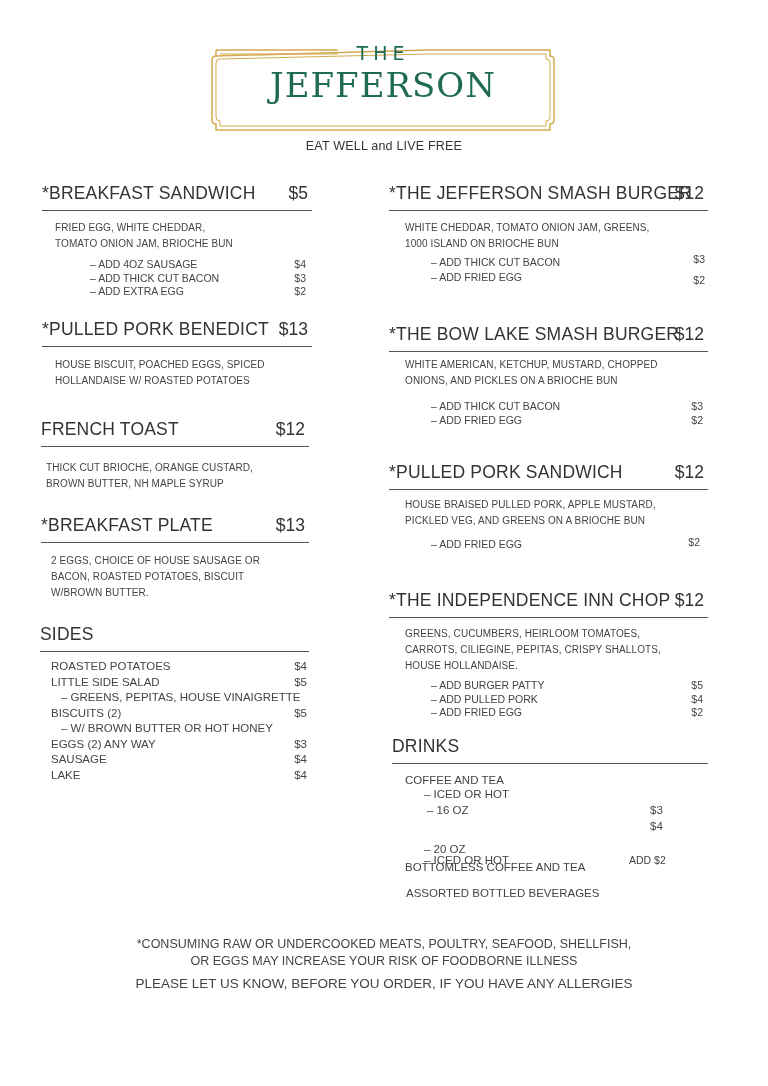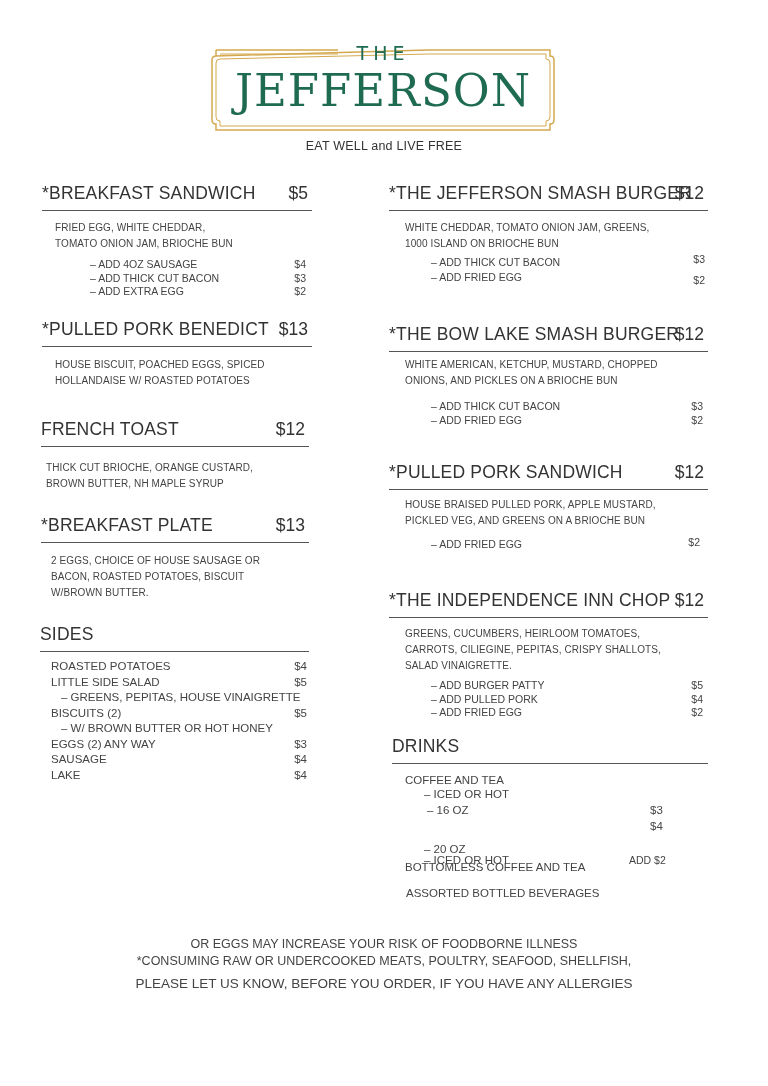--- a/index.html
+++ b/index.html
@@ -6,21 +6,21 @@
   body { width: 768px; height: 1086px; position: relative; overflow: hidden;
          font-family: "Liberation Sans", "DejaVu Sans", sans-serif; color: #3a3a3a; }
   .abs { position: absolute; }
   
   .logo { left: 208px; top: 46px; width: 350px; height: 88px; }
   .logo svg { position: absolute; left: 0; top: 0; }
   .logo-the { position: absolute; left: 0; width: 350px; top: -4px; text-align: center;
               font-family: "DejaVu Sans", sans-serif; font-size: 19px; letter-spacing: 5px;
               color: #1f6b52; font-weight: normal; }
   .logo-name { position: absolute; left: 0; width: 350px; top: 22px; text-align: center;
-               font-family: "DejaVu Serif", "Liberation Serif", serif; font-size: 45px;
+               font-family: "DejaVu Serif", "Liberation Serif", serif; font-size: 34px;
                letter-spacing: 1px; color: #1f6b52; line-height: 1; }
   .tagline { left: 0; width: 768px; top: 139px; text-align: center; font-size: 12.5px; color: #333; letter-spacing: 0.2px; }
 
   
   .hdr { position: absolute; height: 30px; border-bottom: 1.5px solid #555; }
   .hdr .t { position: absolute; left: 0; bottom: 6px; font-size: 17.5px; color: #333; letter-spacing: 0.2px; white-space: nowrap; }
   .hdr .p { position: absolute; right: 4px; bottom: 6px; font-size: 17.5px; color: #333; }
 
   .desc { position: absolute; font-size: 10px; line-height: 16px; color: #444; letter-spacing: 0.1px; }
   .addons { position: absolute; font-size: 10.5px; line-height: 13.5px; color: #444; }
@@ -191,21 +191,21 @@
     </div>
 </div>
 
 <div class="hdr" style="left:389px; top:587px; width:319px;">
   <span class="t">*THE INDEPENDENCE INN CHOP</span>
   <span class="p">$12</span>
 </div>
 <div class="desc" style="left:405px; top:626px; width:300px;">
   <div>GREENS, CUCUMBERS, HEIRLOOM TOMATOES,</div>
   <div>CARROTS, CILIEGINE, PEPITAS, CRISPY SHALLOTS,</div>
-  <div>SALAD VINAIGRETTE.</div>
+  <div>HOUSE HOLLANDAISE.</div>
 </div>
 <div class="addons" style="left:431px; top:679px; width:272px;">
   <div class="addon-row">
       <span class="n">– ADD BURGER PATTY</span>
       <span class="v">$5</span>
     </div>
   <div class="addon-row">
       <span class="n">– ADD PULLED PORK</span>
       <span class="v">$4</span>
     </div>
@@ -225,16 +225,16 @@
   <div class="abs" style="left:245px; top:30px;">$3</div>
   <div class="abs" style="left:19px; top:45px;margin-top:24px;">– 20 OZ</div>
   <div class="abs" style="left:245px; top:46px;">$4</div>
   <div class="abs" style="left:0; top:68px; white-space:nowrap;margin-top:19px;">BOTTOMLESS COFFEE AND TEA</div>
   <div class="abs" style="left:19px; top:80px;">– ICED OR HOT</div>
   <div class="abs" style="left:224px; top:80px; font-size:10.5px;">ADD $2</div>
   <div class="abs" style="left:1px; top:113px; white-space:nowrap;">ASSORTED BOTTLED BEVERAGES</div>
 </div>
 
 <div class="footer" style="top:936px; font-size:12.5px; line-height:17px;">
+  <div>*CONSUMING RAW OR UNDERCOOKED MEATS, POULTRY, SEAFOOD, SHELLFISH,</div>
   <div>OR EGGS MAY INCREASE YOUR RISK OF FOODBORNE ILLNESS</div>
-  <div>*CONSUMING RAW OR UNDERCOOKED MEATS, POULTRY, SEAFOOD, SHELLFISH,</div>
 </div>
 <div class="footer" style="top:976px; font-size:13.5px;">PLEASE LET US KNOW, BEFORE YOU ORDER, IF YOU HAVE ANY ALLERGIES</div>
 
 </body></html>

